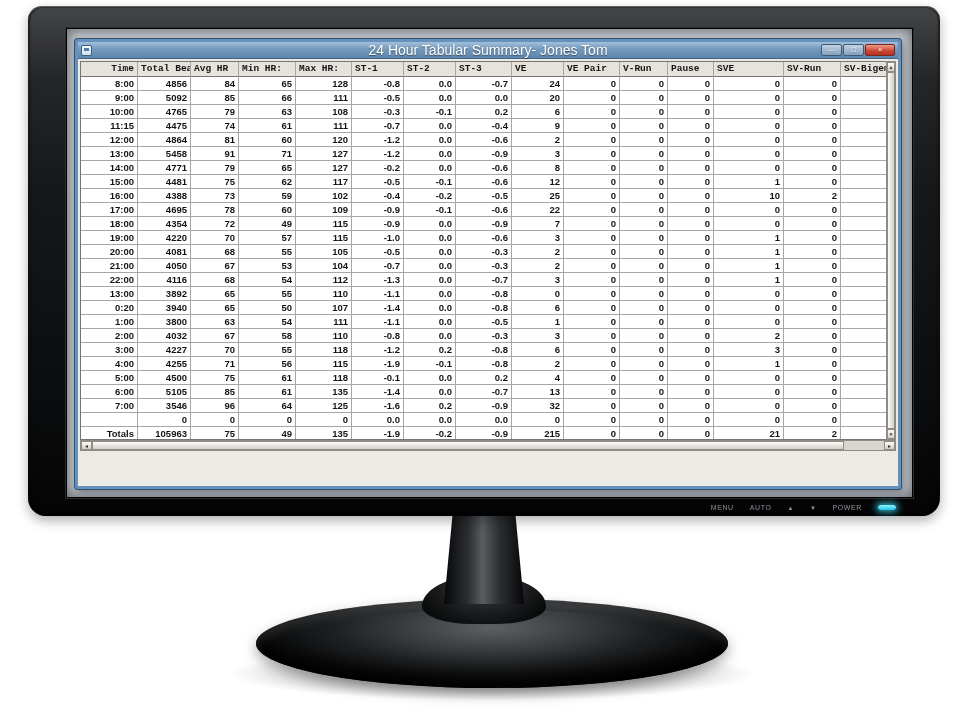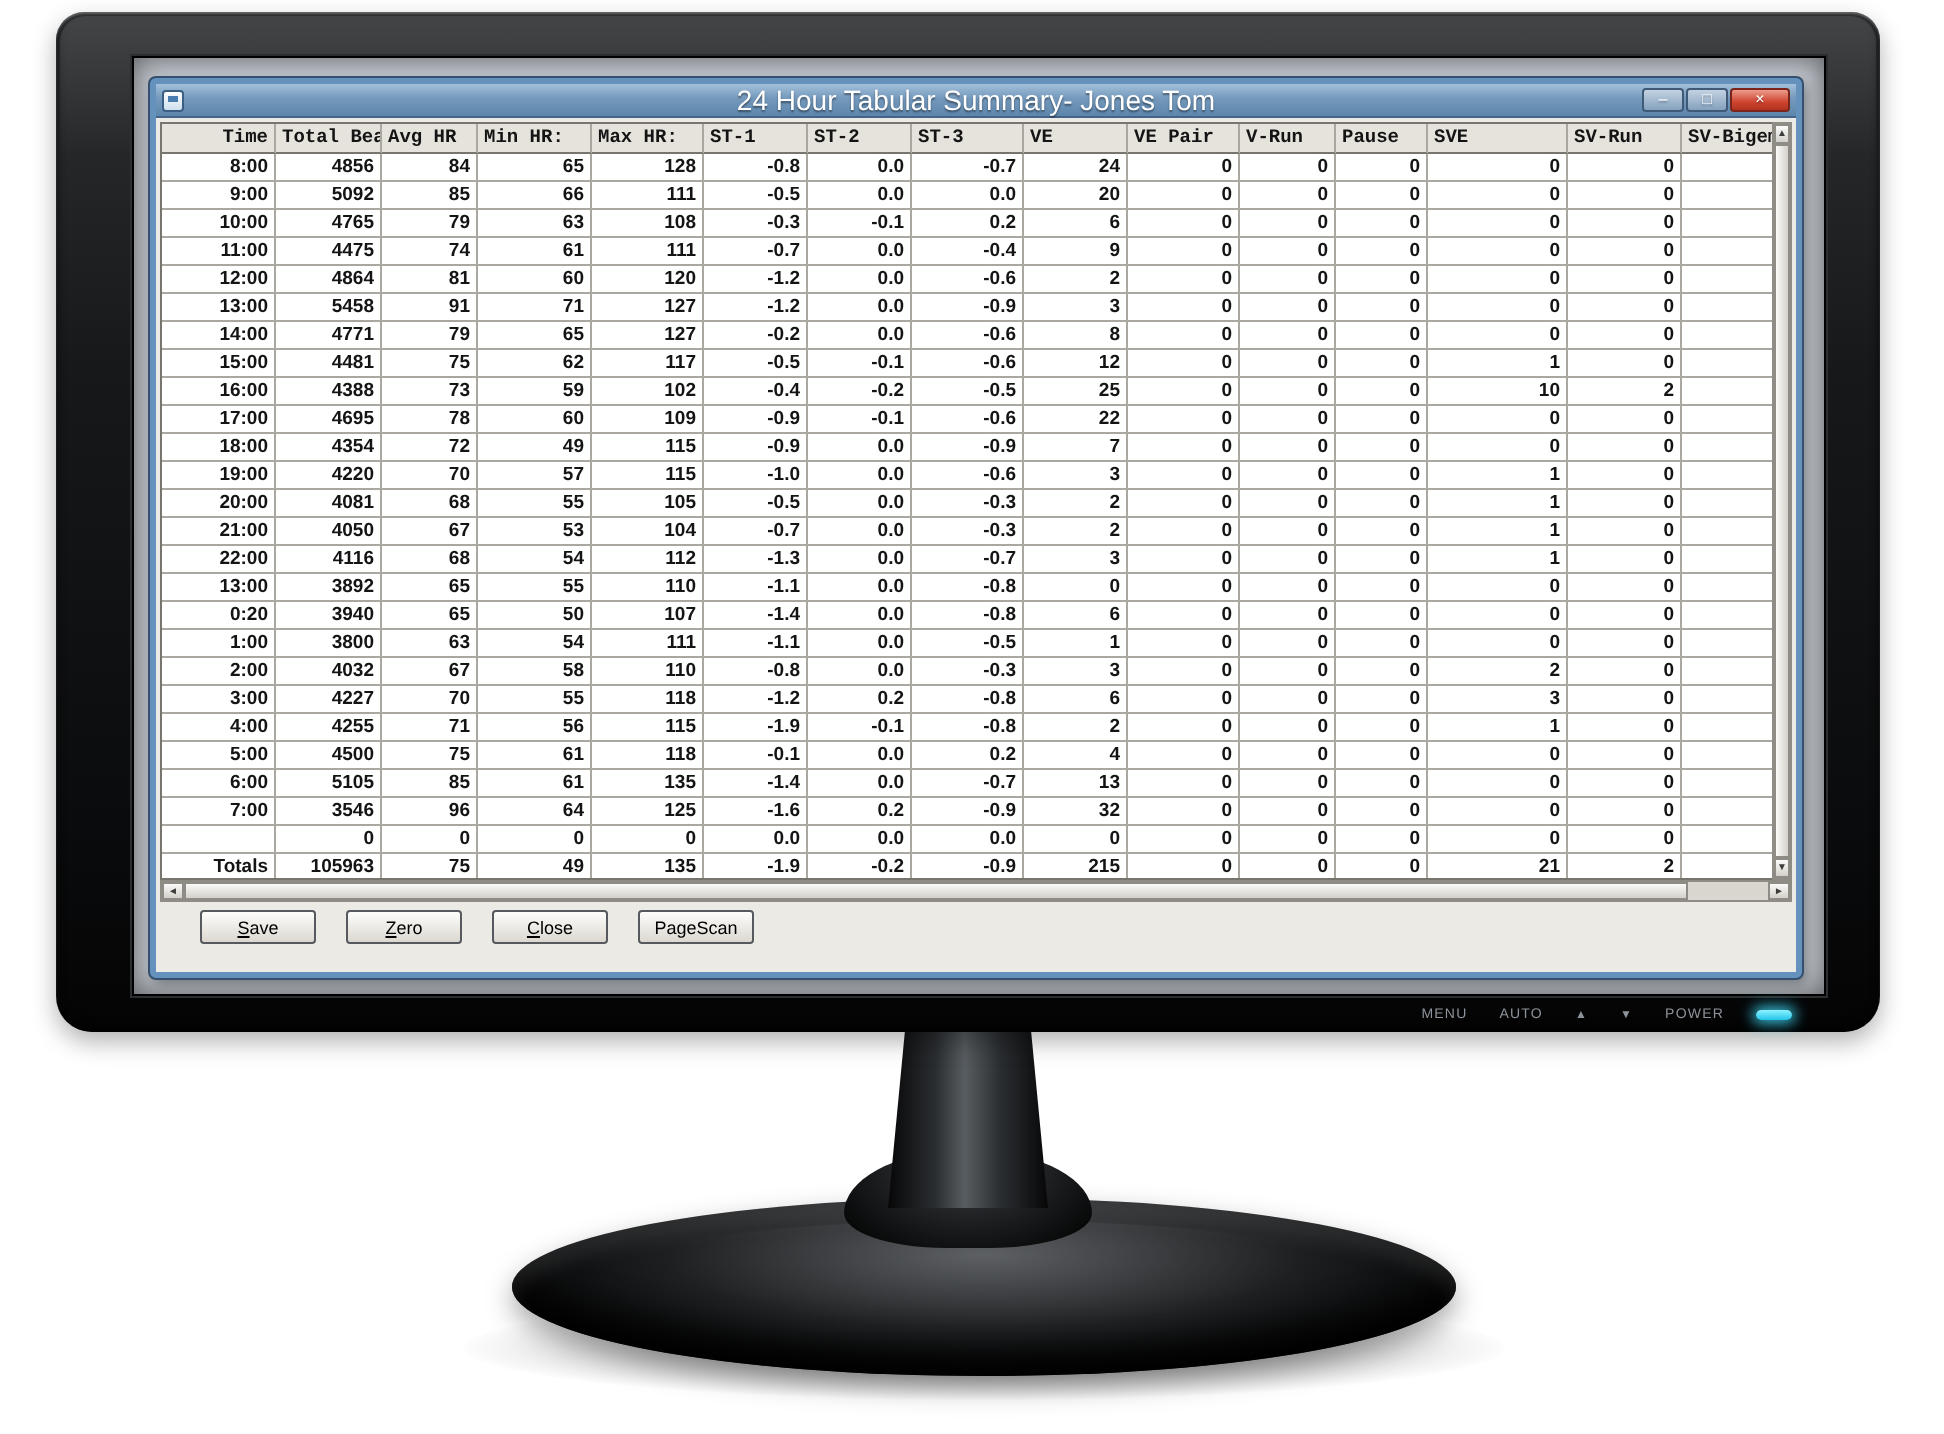--- a/index.html
+++ b/index.html
@@ -188,21 +188,21 @@
                     <div class="cell c7">0.2</div>
                     <div class="cell c8">6</div>
                     <div class="cell c9">0</div>
                     <div class="cell c10">0</div>
                     <div class="cell c11">0</div>
                     <div class="cell c12">0</div>
                     <div class="cell c13">0</div>
                     <div class="cell c14">0</div>
                   </div>
                   <div class="row">
-                    <div class="cell c0">11:00</div>
+                    <div class="cell c0">11:15</div>
                     <div class="cell c1">4475</div>
                     <div class="cell c2">74</div>
                     <div class="cell c3">61</div>
                     <div class="cell c4">111</div>
                     <div class="cell c5">-0.7</div>
                     <div class="cell c6">0.0</div>
                     <div class="cell c7">-0.4</div>
                     <div class="cell c8">9</div>
                     <div class="cell c9">0</div>
                     <div class="cell c10">0</div>
@@ -593,26 +593,20 @@
               <div class="sb-arrow">▼</div>
             </div>
           </div>
           <div class="hscroll">
             <div class="sb-arrow">◄</div>
             <div class="htrack">
               <div class="hthumb"></div>
             </div>
             <div class="sb-arrow">►</div>
           </div>
-          <div class="buttonbar">
-            <button class="btn mnemonic"><span>Save</span></button>
-            <button class="btn mnemonic"><span>Zero</span></button>
-            <button class="btn mnemonic"><span>Close</span></button>
-            <button class="btn"><span>PageScan</span></button>
-          </div>
         </div>
 
       </div>
     </div>
 
     <div class="bezel-controls">
       <span>MENU</span>
       <span>AUTO</span>
       <span class="arrow-glyph">▲</span>
       <span class="arrow-glyph">▼</span>

